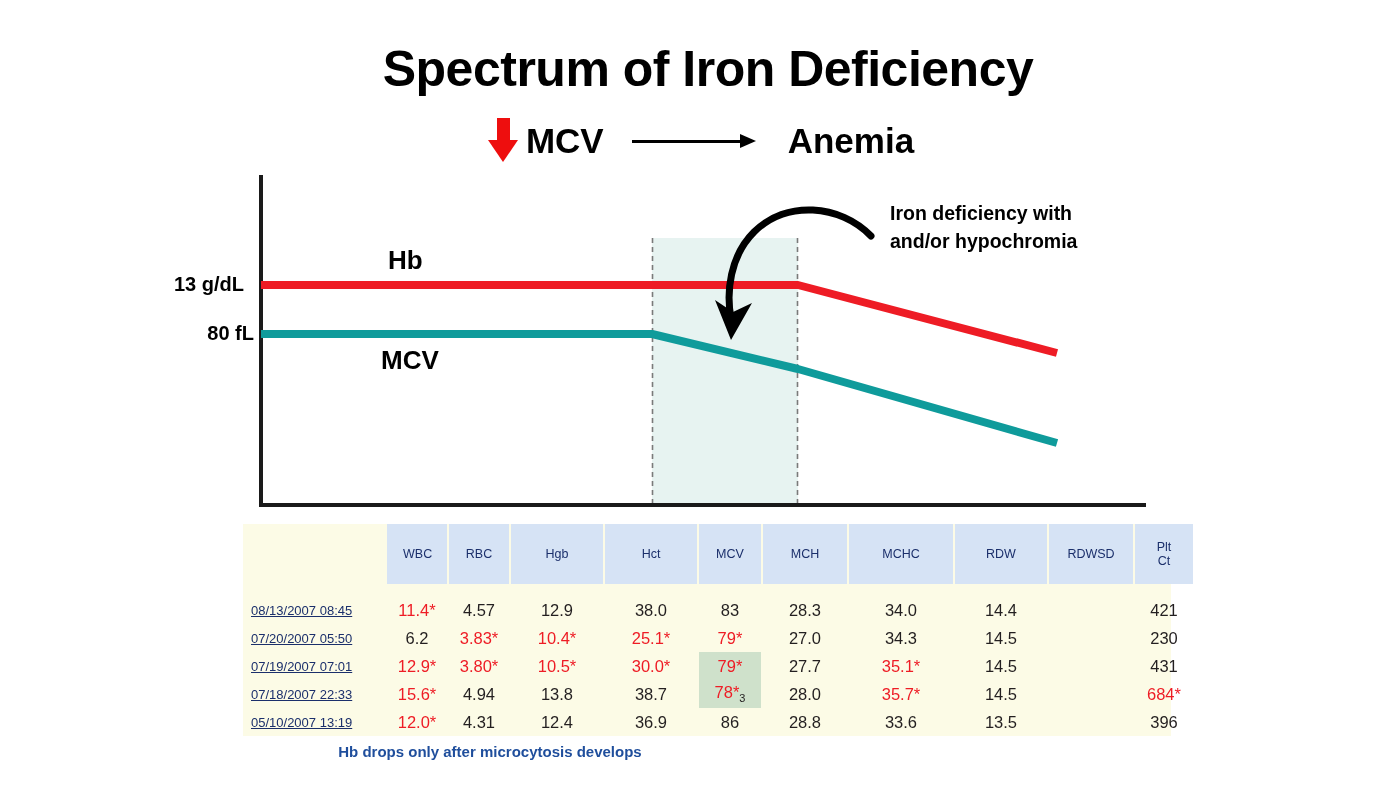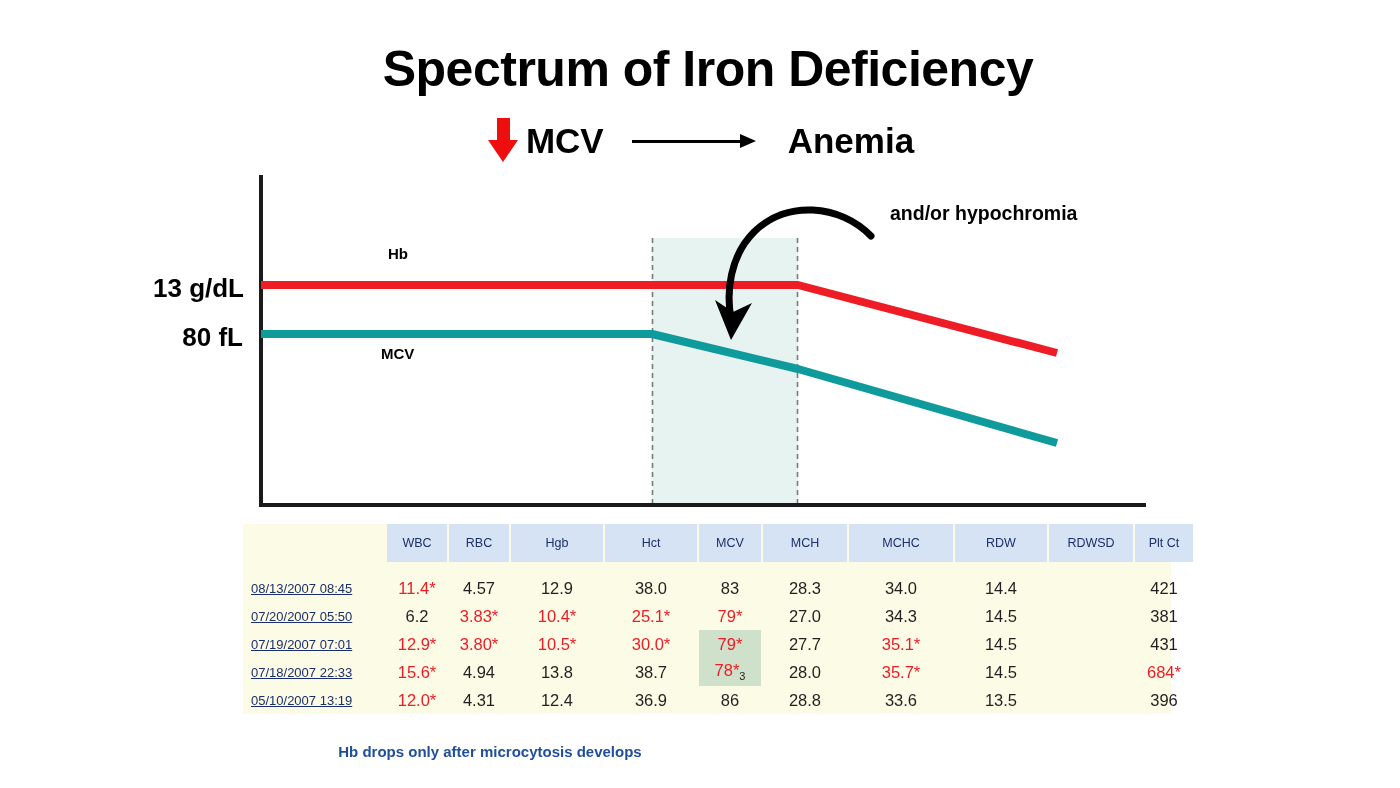--- a/index.html
+++ b/index.html
@@ -102,32 +102,32 @@
     position: absolute;
     left: 0;
     top: 0;
     width: 1400px;
     height: 540px;
   }
   #chart svg { display: block; }
 
   .axis-label {
     position: absolute;
+    font-size: 20px;
+    font-weight: bold;
+    color: #000;
+    white-space: nowrap;
+    text-align: right;
+  }
+  #label-hb-axis { left: 124px; top: 273px; width: 120px; }
+  #label-mcv-axis { left: 134px; top: 322px; width: 120px; }
+
+  .series-label {
+    position: absolute;
     font-size: 26px;
-    font-weight: bold;
-    color: #000;
-    white-space: nowrap;
-    text-align: right;
-  }
-  #label-hb-axis { left: 124px; top: 273px; width: 120px; }
-  #label-mcv-axis { left: 123px; top: 322px; width: 120px; }
-
-  .series-label {
-    position: absolute;
-    font-size: 15px;
     font-weight: bold;
     color: #000;
     white-space: nowrap;
   }
   #label-hb { left: 388px; top: 245px; }
   #label-mcv { left: 381px; top: 345px; }
 
   #callout {
     position: absolute;
     left: 890px;
@@ -153,21 +153,21 @@
     border-spacing: 2px 0;
     width: 928px;
     table-layout: fixed;
   }
   table.labs th {
     background: #d6e3f5;
     color: #1b2f6b;
     font-size: 12.5px;
     font-weight: normal;
     height: 22px;
-    padding: 8px;
+    padding: 16px;
     text-align: center;
     vertical-align: middle;
   }
   table.labs th.date-col {
     background: transparent;
   }
   table.labs td {
     font-size: 16.5px;
     height: 28px;
     padding: 0;
@@ -237,20 +237,21 @@
     <path d="M 731 340 L 715 300 L 733 312 L 752 303 Z" fill="#000000"></path>
   </svg>
 
   <div class="axis-label" id="label-hb-axis">13 g/dL</div>
   <div class="axis-label" id="label-mcv-axis">80 fL</div>
 
   <div class="series-label" id="label-hb">Hb</div>
   <div class="series-label" id="label-mcv">MCV</div>
 
   <div id="callout">
+    <div>Iron deficiency with</div>
     <div>and/or hypochromia</div>
   </div>
 </div>
 
 <div id="table-wrap">
   <table class="labs">
     <colgroup>
       <col style="width:140px">
         <col style="width:60px">
         <col style="width:60px">
@@ -299,21 +300,21 @@
           <td class="date-cell">07/20/2007 05:50</td>
           <td><span>6.2</span></td>
           <td><span class="ab">3.83*</span></td>
           <td><span class="ab">10.4*</span></td>
           <td><span class="ab">25.1*</span></td>
           <td><span class="ab">79*</span></td>
           <td><span>27.0</span></td>
           <td><span>34.3</span></td>
           <td><span>14.5</span></td>
           <td><span></span></td>
-          <td><span>381</span></td>
+          <td><span>230</span></td>
         </tr>
         <tr>
           <td class="date-cell">07/19/2007 07:01</td>
           <td><span class="ab">12.9*</span></td>
           <td><span class="ab">3.80*</span></td>
           <td><span class="ab">10.5*</span></td>
           <td><span class="ab">30.0*</span></td>
           <td class="hl-green"><span class="ab">79*</span></td>
           <td><span>27.7</span></td>
           <td><span class="ab">35.1*</span></td>

